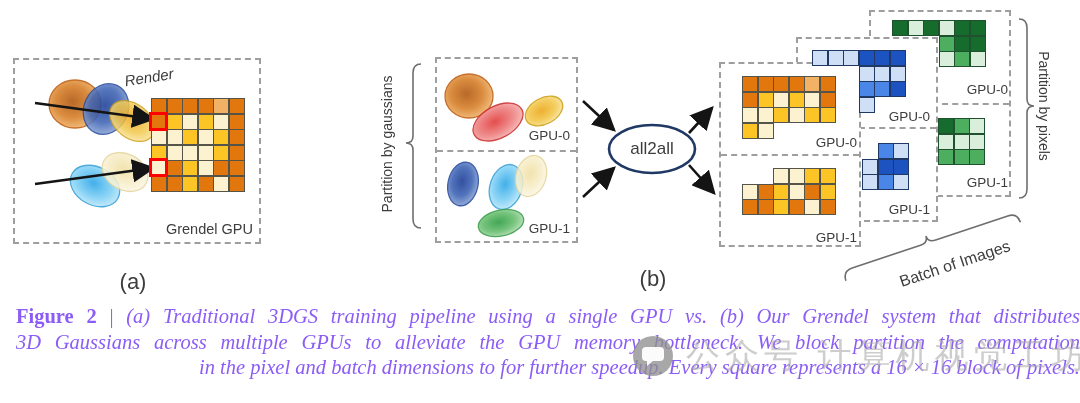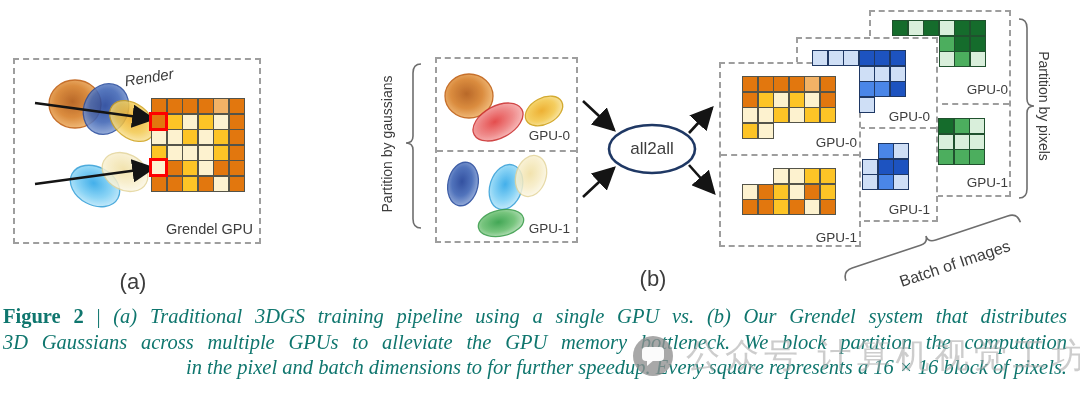--- a/index.html
+++ b/index.html
@@ -11,22 +11,22 @@
   .whitebox{background:#ffffff;}
   .divider{position:absolute;left:0;width:100%;border-top:2px dashed #9e9e9e;height:0;}
   
   .grid{position:absolute;z-index:30;}
   .cell{position:absolute;box-sizing:border-box;border:1px solid #54544a;}
   .redcell{position:absolute;box-sizing:border-box;border:3px solid #fe0000;background:transparent;z-index:35;}
   
   .lbl{position:absolute;color:#3d3d3d;white-space:nowrap;z-index:40;}
   .gpu-lbl{font-size:13.5px;color:#3d3d3d;white-space:nowrap;position:absolute;z-index:40;}
   .rot{transform-origin:center center;}
-  .caption{position:absolute;left:3px;top:304px;width:1064px;z-index:15;
-           font-family:"Liberation Serif",serif;color:#0f766e;font-size:20.5px;line-height:25.5px;}
+  .caption{position:absolute;left:16px;top:304px;width:1064px;z-index:15;
+           font-family:"Liberation Serif",serif;color:#8b5cf6;font-size:20.5px;line-height:25.5px;}
   .cap-just{text-align:justify;text-align-last:justify;}
   .cap-center{text-align:right;}
   .cap-it{font-style:italic;}
   .cap-bold{font-weight:bold;font-style:normal;}
   .watermark{position:absolute;left:632px;top:333px;display:flex;align-items:center;gap:12px;
              z-index:60;pointer-events:none;}
   .wm-text{font-size:34px;color:rgba(168,168,168,0.58);letter-spacing:5px;white-space:nowrap;}
 </style>
 </head>
 <body>

